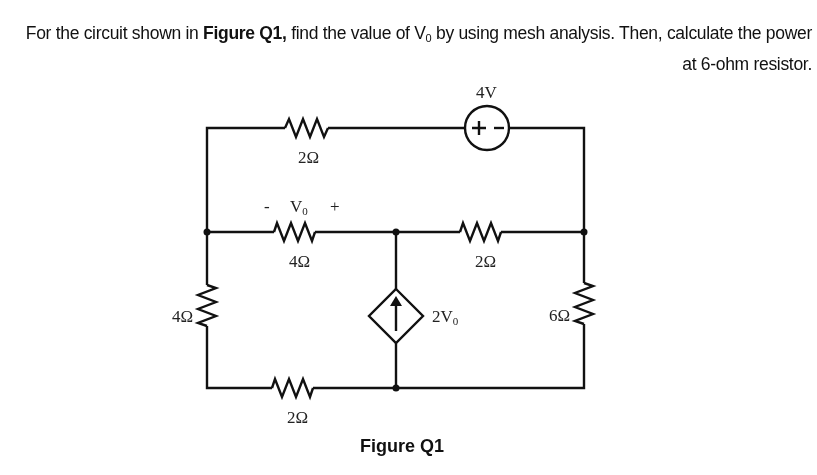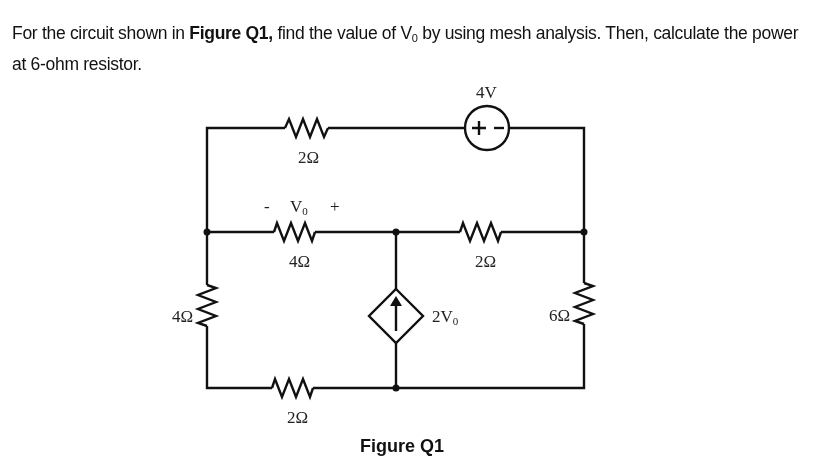--- a/index.html
+++ b/index.html
@@ -1,17 +1,17 @@
 <!DOCTYPE html>
 <html><head>
 <meta charset="utf-8">
 <style>
   html,body{margin:0;padding:0;background:#fff;}
   body{width:817px;height:475px;position:relative;overflow:hidden;font-family:"Liberation Sans",sans-serif;color:#111;}
-  .question{position:absolute;left:12px;top:20px;width:800px;font-size:17.5px;line-height:26px;letter-spacing:-0.3px;}
+  .question{position:absolute;left:12px;top:20px;width:800px;font-size:17.5px;line-height:26px;letter-spacing:-0.3px;text-align:right;}
   .question b{font-weight:bold;}
   .question .sub{font-size:11px;vertical-align:-3px;}
   svg{position:absolute;left:0;top:0;}
   .w{stroke:#111;stroke-width:2.4;fill:none;stroke-linejoin:miter;}
   .lbl{font-family:"Liberation Serif",serif;font-size:17px;fill:#222;}
   .cap{font-family:"Liberation Sans",sans-serif;font-size:18px;font-weight:bold;fill:#111;}
 </style>
 </head>
 <body>
 

